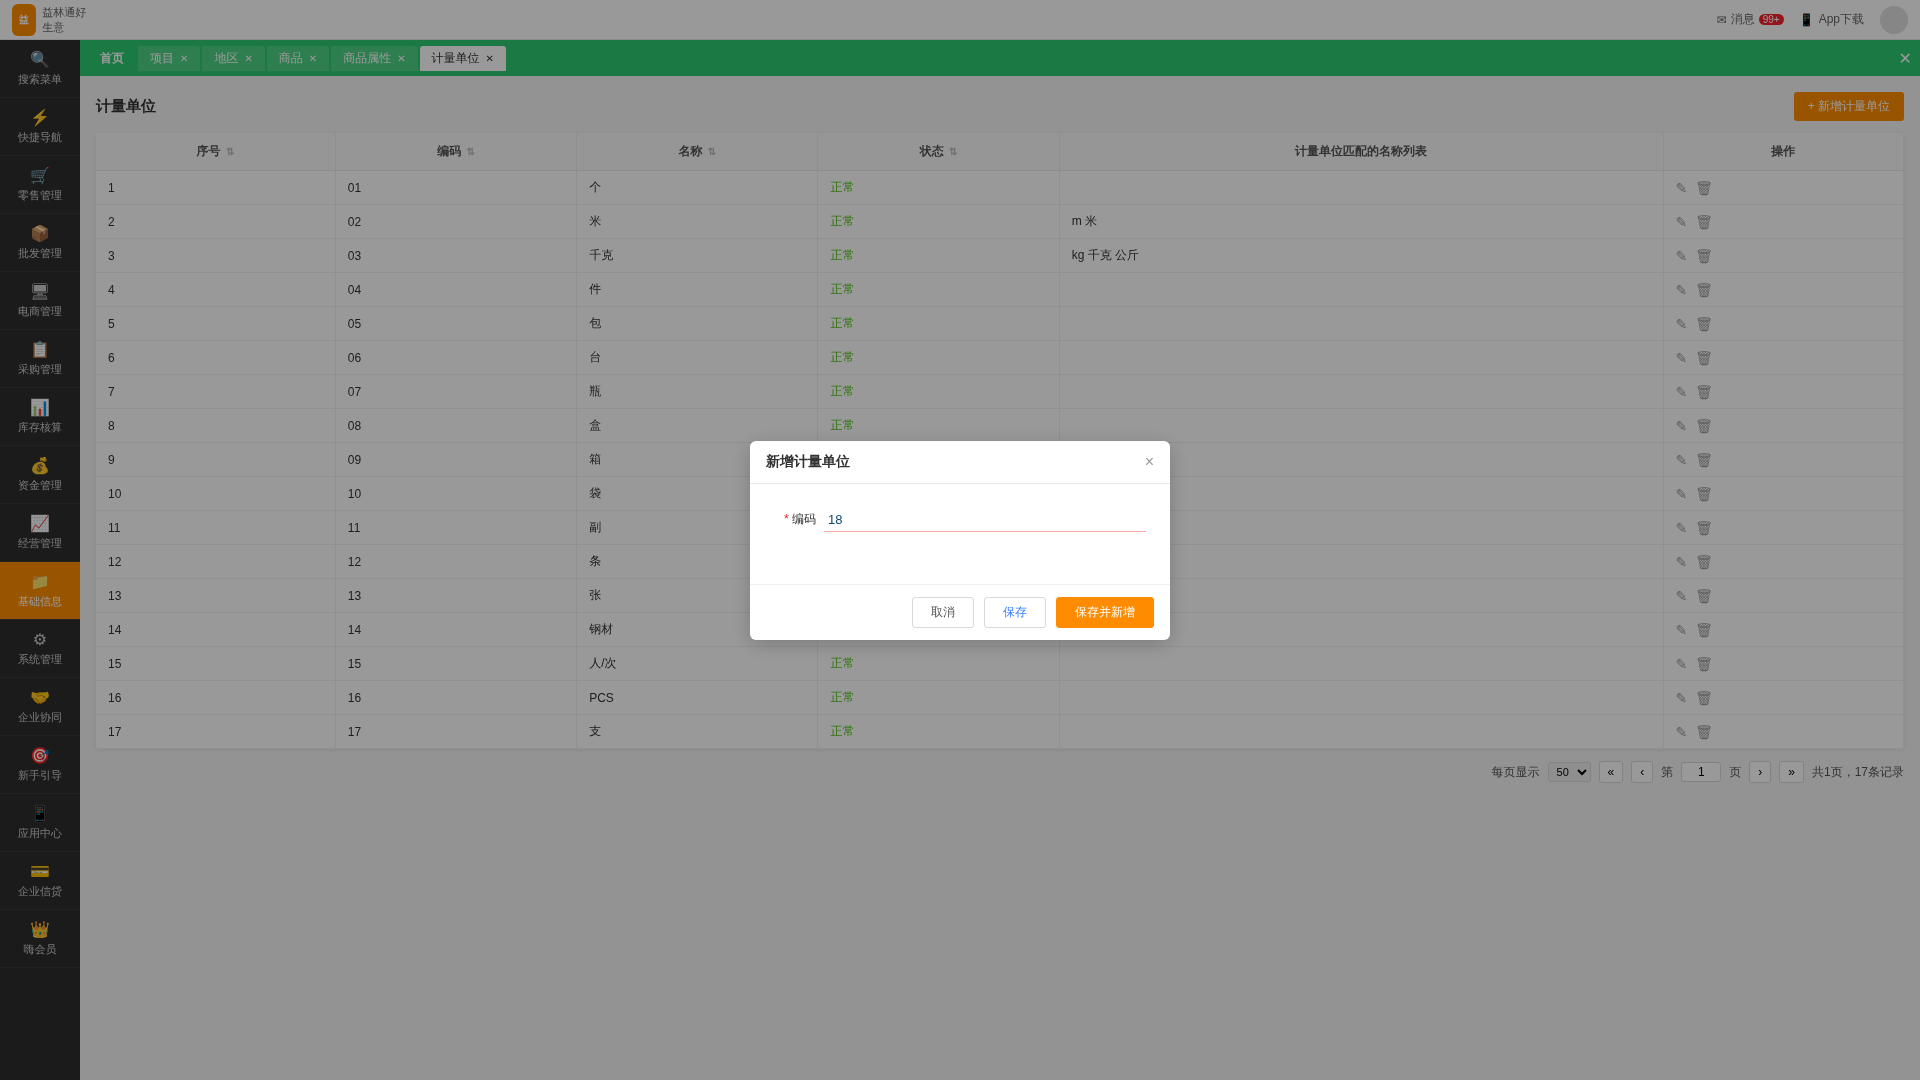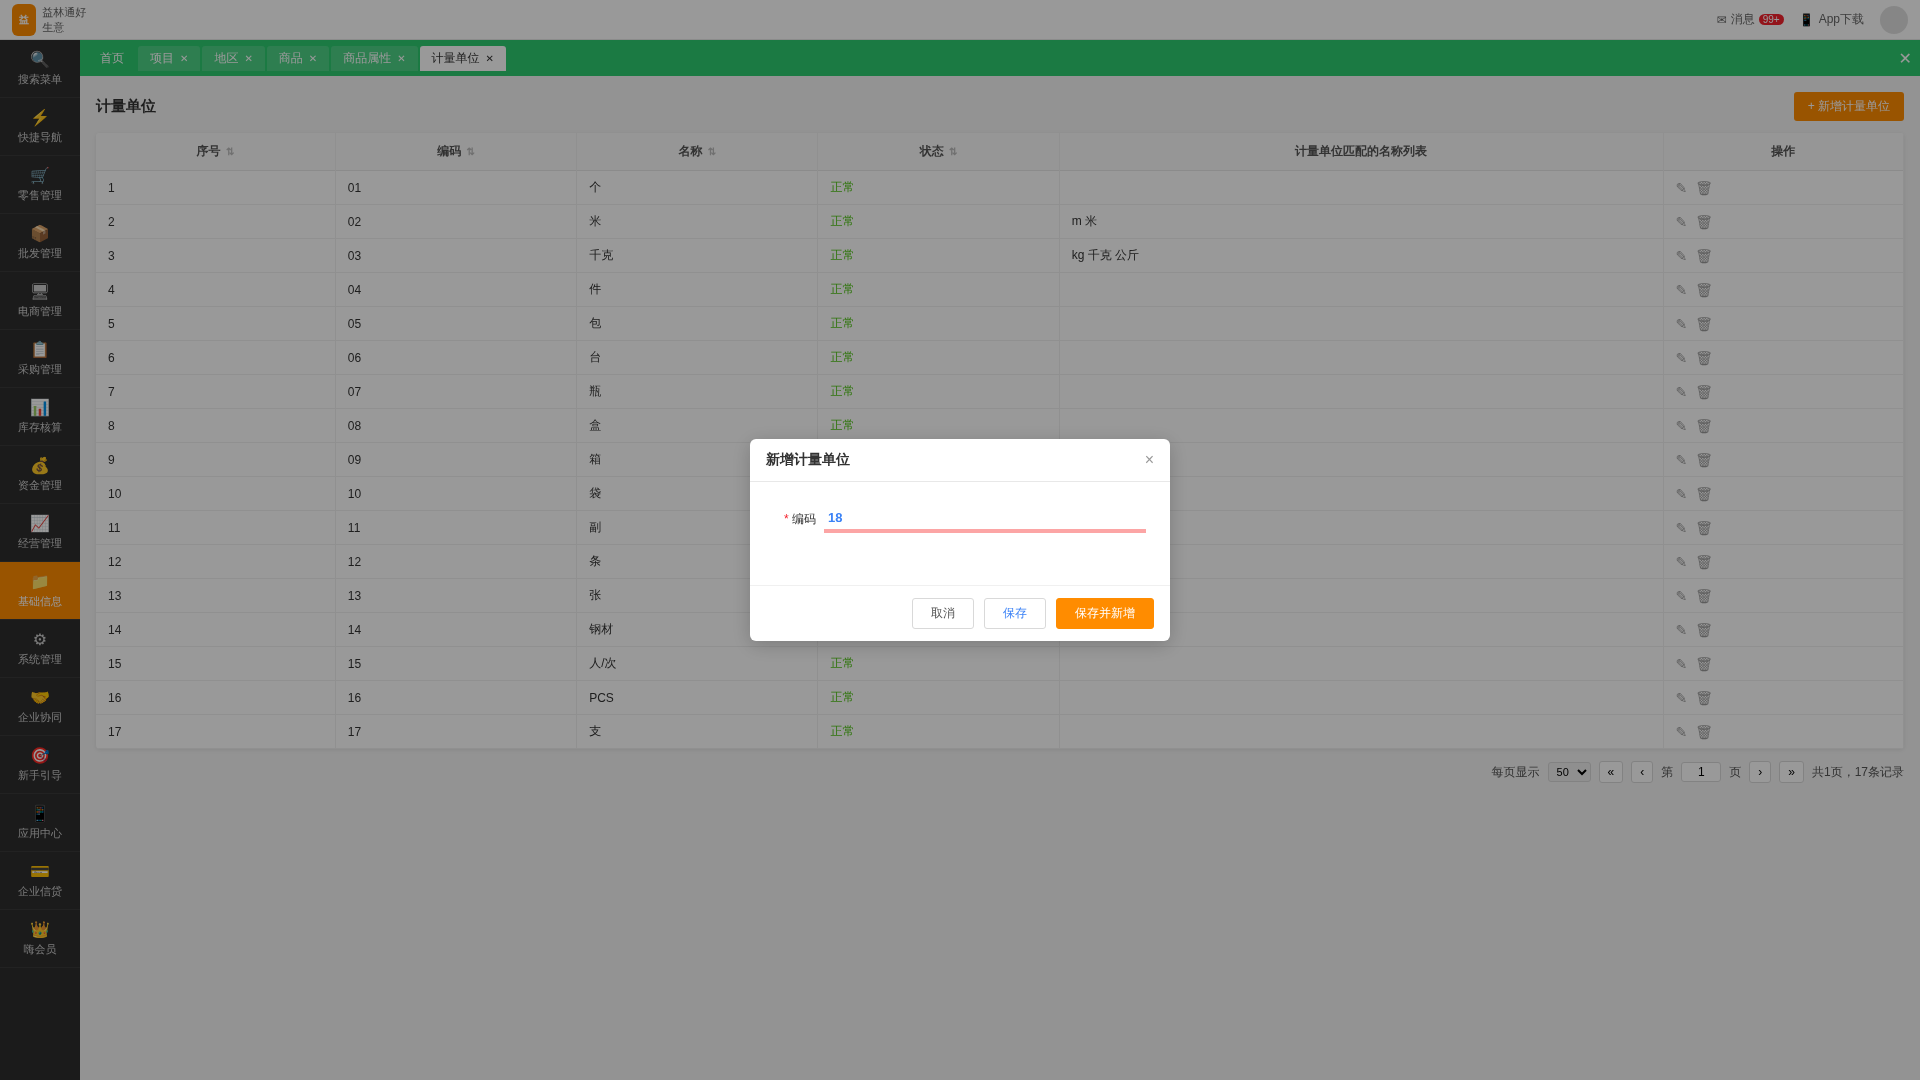--- a/index.html
+++ b/index.html
@@ -98,21 +98,21 @@
       background: rgba(255,255,255,0.15);
       color: #fff;
       border-radius: 3px 3px 0 0;
       font-size: 12px;
       cursor: pointer;
       gap: 6px;
       white-space: nowrap;
     }
     .tab-item.active { background: #fff; color: #333; }
     .tab-close { color: inherit; font-size: 10px; }
-    .tab-home { background: transparent; font-weight: normal; }
+    .tab-home { background: transparent; font-weight: bold; }
     .close-all-btn {
       margin-left: auto;
       color: #fff;
       cursor: pointer;
       font-size: 16px;
       background: none;
       border: none;
     }
 
     
@@ -259,26 +259,25 @@
       font-size: 12px;
       color: #333;
       width: 50px;
       text-align: right;
       padding-right: 8px;
       flex-shrink: 0;
     }
     .form-input {
       flex: 1;
       border: none;
-      border-bottom: 4px solid #fca5a5;
+      border-bottom: 1px solid #fca5a5;
       padding: 4px 4px;
       font-size: 13px;
       outline: none;
-      color: #3b82f6;
-      font-weight: bold;
+      color: #0c4a6e;
     }
     .form-input.name-input { border-bottom-color: #ff8c00; }
     .modal-footer {
       display: flex;
       justify-content: flex-end;
       padding: 12px 16px;
       gap: 10px;
       border-top: 1px solid #f0f0f0;
     }
     .btn-cancel {

